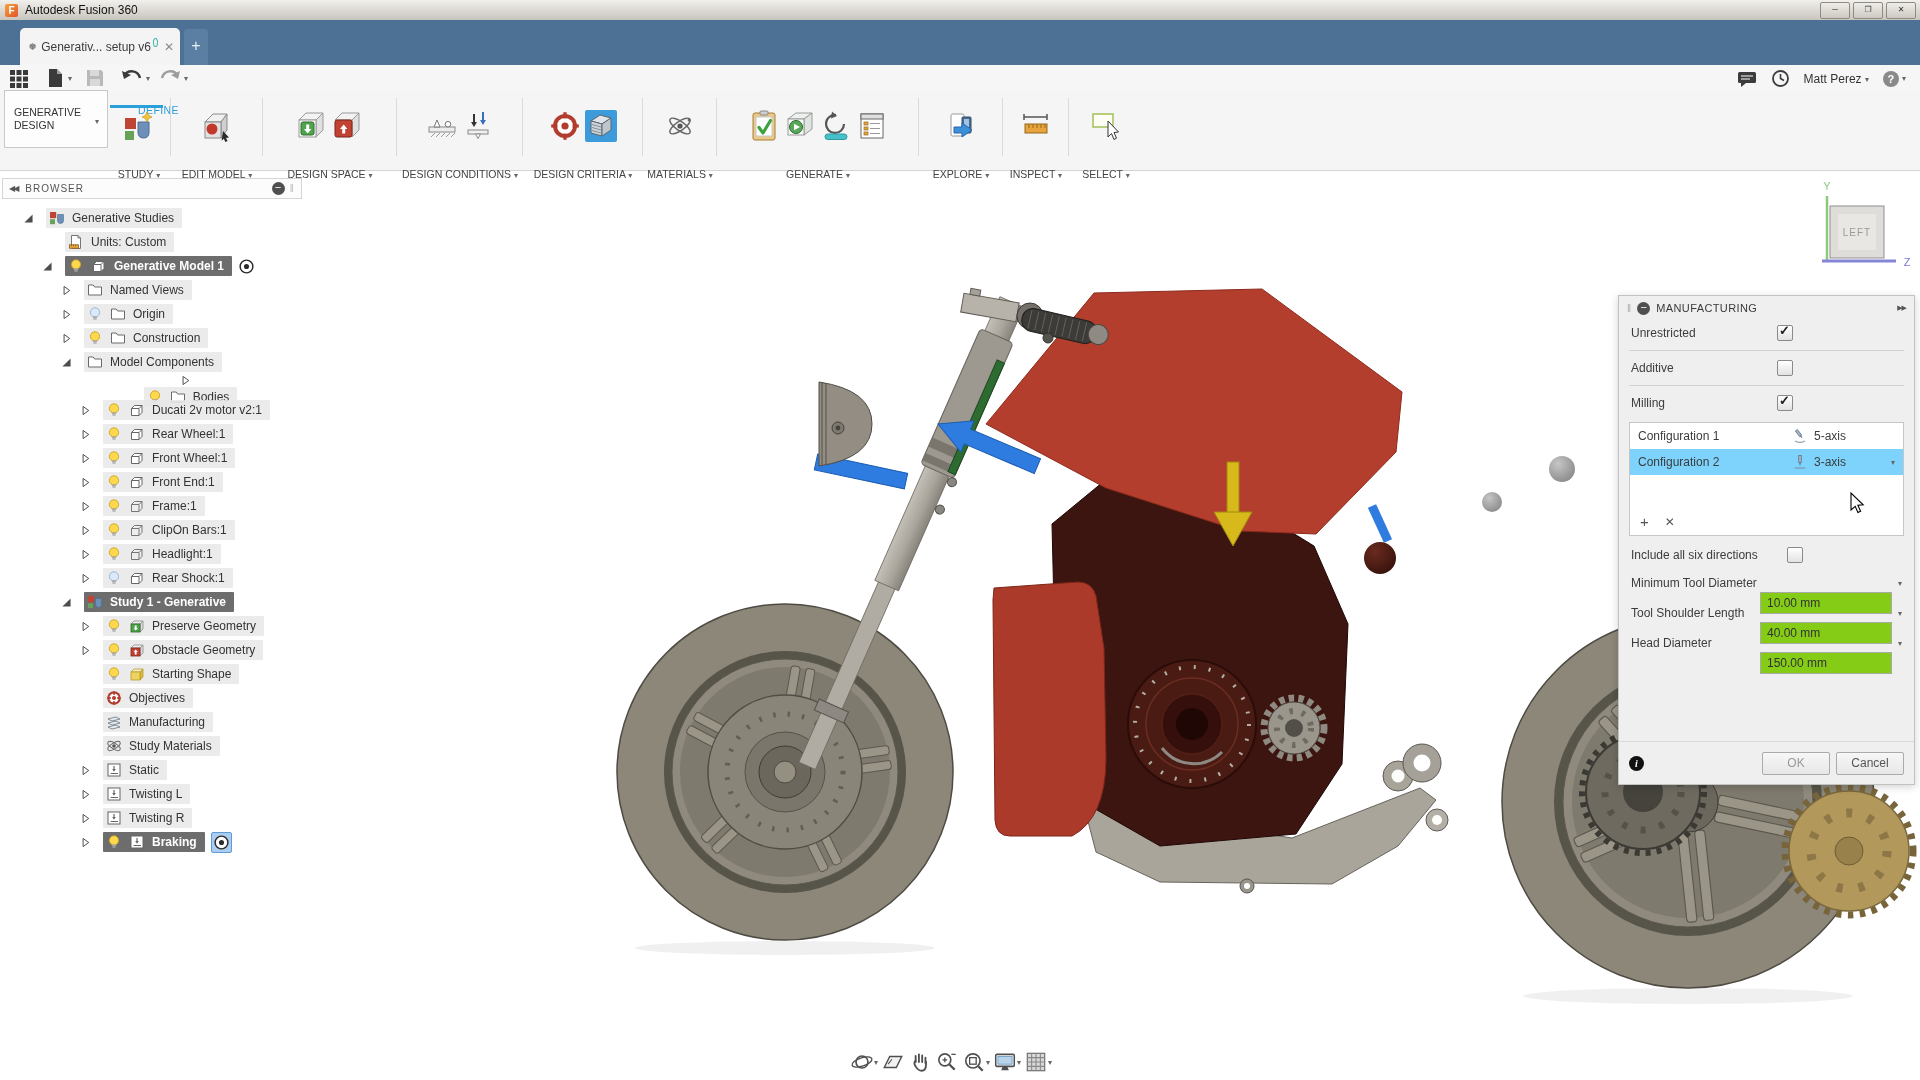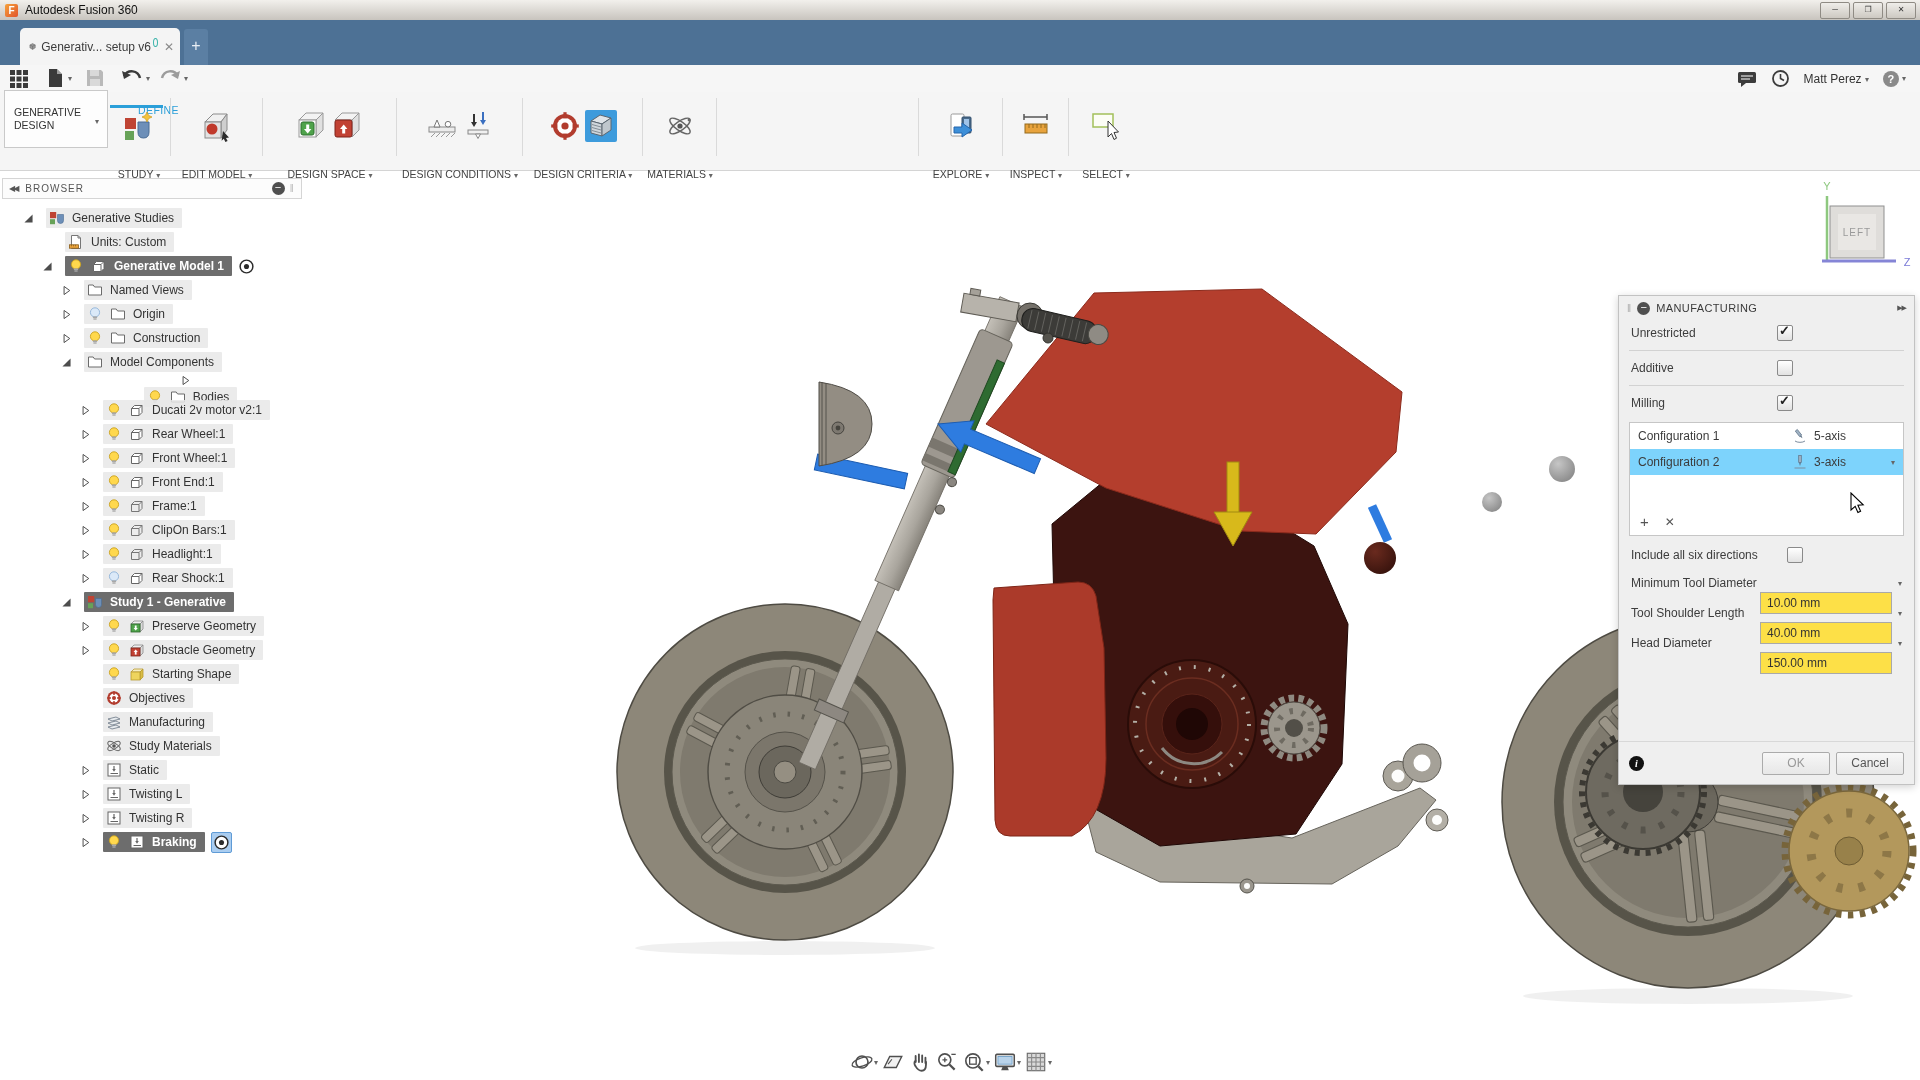--- a/index.html
+++ b/index.html
@@ -94,21 +94,21 @@
   .cfg-actions{position:absolute;left:10px;bottom:5px;color:#555;font-size:15px;display:flex;gap:16px;}
   .cfg-actions .x{font-size:12px;padding-top:2px;}
   .tooldir{position:relative;padding:4px 12px 2px;height:56px;}
   .tooldir .rl{position:absolute;left:12px;top:8px;}
   .td-grid{position:absolute;left:138px;top:2px;display:grid;grid-template-columns:repeat(3,30px);
     grid-auto-rows:26px;gap:2px 2px;}
   .td-btn{display:flex;align-items:center;justify-content:center;font-size:12.5px;color:#333;border-radius:2px;}
   .td-btn.sel{background:#2b9cf2;color:#113e6e;}
   .fld{height:30px;display:flex;align-items:center;padding:0 12px;}
   .fld .rl{width:140px;}
-  .fld input{width:118px;height:20px;border:1px solid #a9a9a9;background:#fde047;font-size:12px;
+  .fld input{width:118px;height:20px;border:1px solid #a9a9a9;background:#84cc16;font-size:12px;
     color:#333;padding:0 6px;font-family:"Liberation Sans",sans-serif;margin-top:40px;}
   .fld .caret{margin-left:6px;}
   .dlg-footer{margin-top:auto;height:42px;border-top:1px solid #d8d8d8;display:flex;align-items:center;
     padding:0 10px;gap:6px;}
   .info-i{width:15px;height:15px;border-radius:50%;background:#111;color:#fff;font-size:10px;
     font-weight:bold;text-align:center;line-height:15px;font-family:"Liberation Serif",serif;font-style:italic;}
   .dbtn{width:66px;height:21px;border:1px solid #ababab;border-radius:2px;
     background:linear-gradient(#f7f7f7,#e7e7e7);font-size:12px;text-align:center;line-height:20px;}
   .dbtn.ok{color:#9a9a9a;margin-left:auto;}
   .dbtn.cancel{color:#555;}
@@ -628,20 +628,37 @@
     <div class="rsep" style="left:642px"></div>
     <div class="rgroup" style="left:644px;width:72px">
       <span class="icons">
           <svg class="ric" viewBox="0 0 32 32">
             <use href="#r-materials"></use>
           </svg>
         </span>
       <span class="glabel"><span>MATERIALS</span> <span class="caret">▾</span></span>
     </div>
     <div class="rsep" style="left:716px"></div>
+    <div class="rgroup" style="left:718px;width:200px">
+      <span class="icons">
+        <svg class="ric" viewBox="0 0 32 32">
+            <use href="#r-precheck"></use>
+          </svg>
+        <svg class="ric" viewBox="0 0 32 32">
+            <use href="#r-generate"></use>
+          </svg>
+        <svg class="ric" viewBox="0 0 32 32">
+            <use href="#r-jobstatus"></use>
+          </svg>
+        <svg class="ric" viewBox="0 0 32 32">
+            <use href="#r-tasks"></use>
+          </svg>
+      </span>
+      <span class="glabel"><span>GENERATE</span> <span class="caret">▾</span></span>
+    </div>
     <div class="rsep" style="left:918px"></div>
     <div class="rgroup" style="left:920px;width:82px">
       <span class="icons">
           <svg class="ric" viewBox="0 0 32 32">
             <use href="#r-explore"></use>
           </svg>
         </span>
       <span class="glabel"><span>EXPLORE</span> <span class="caret">▾</span></span>
     </div>
     <div class="rsep" style="left:1002px"></div>

